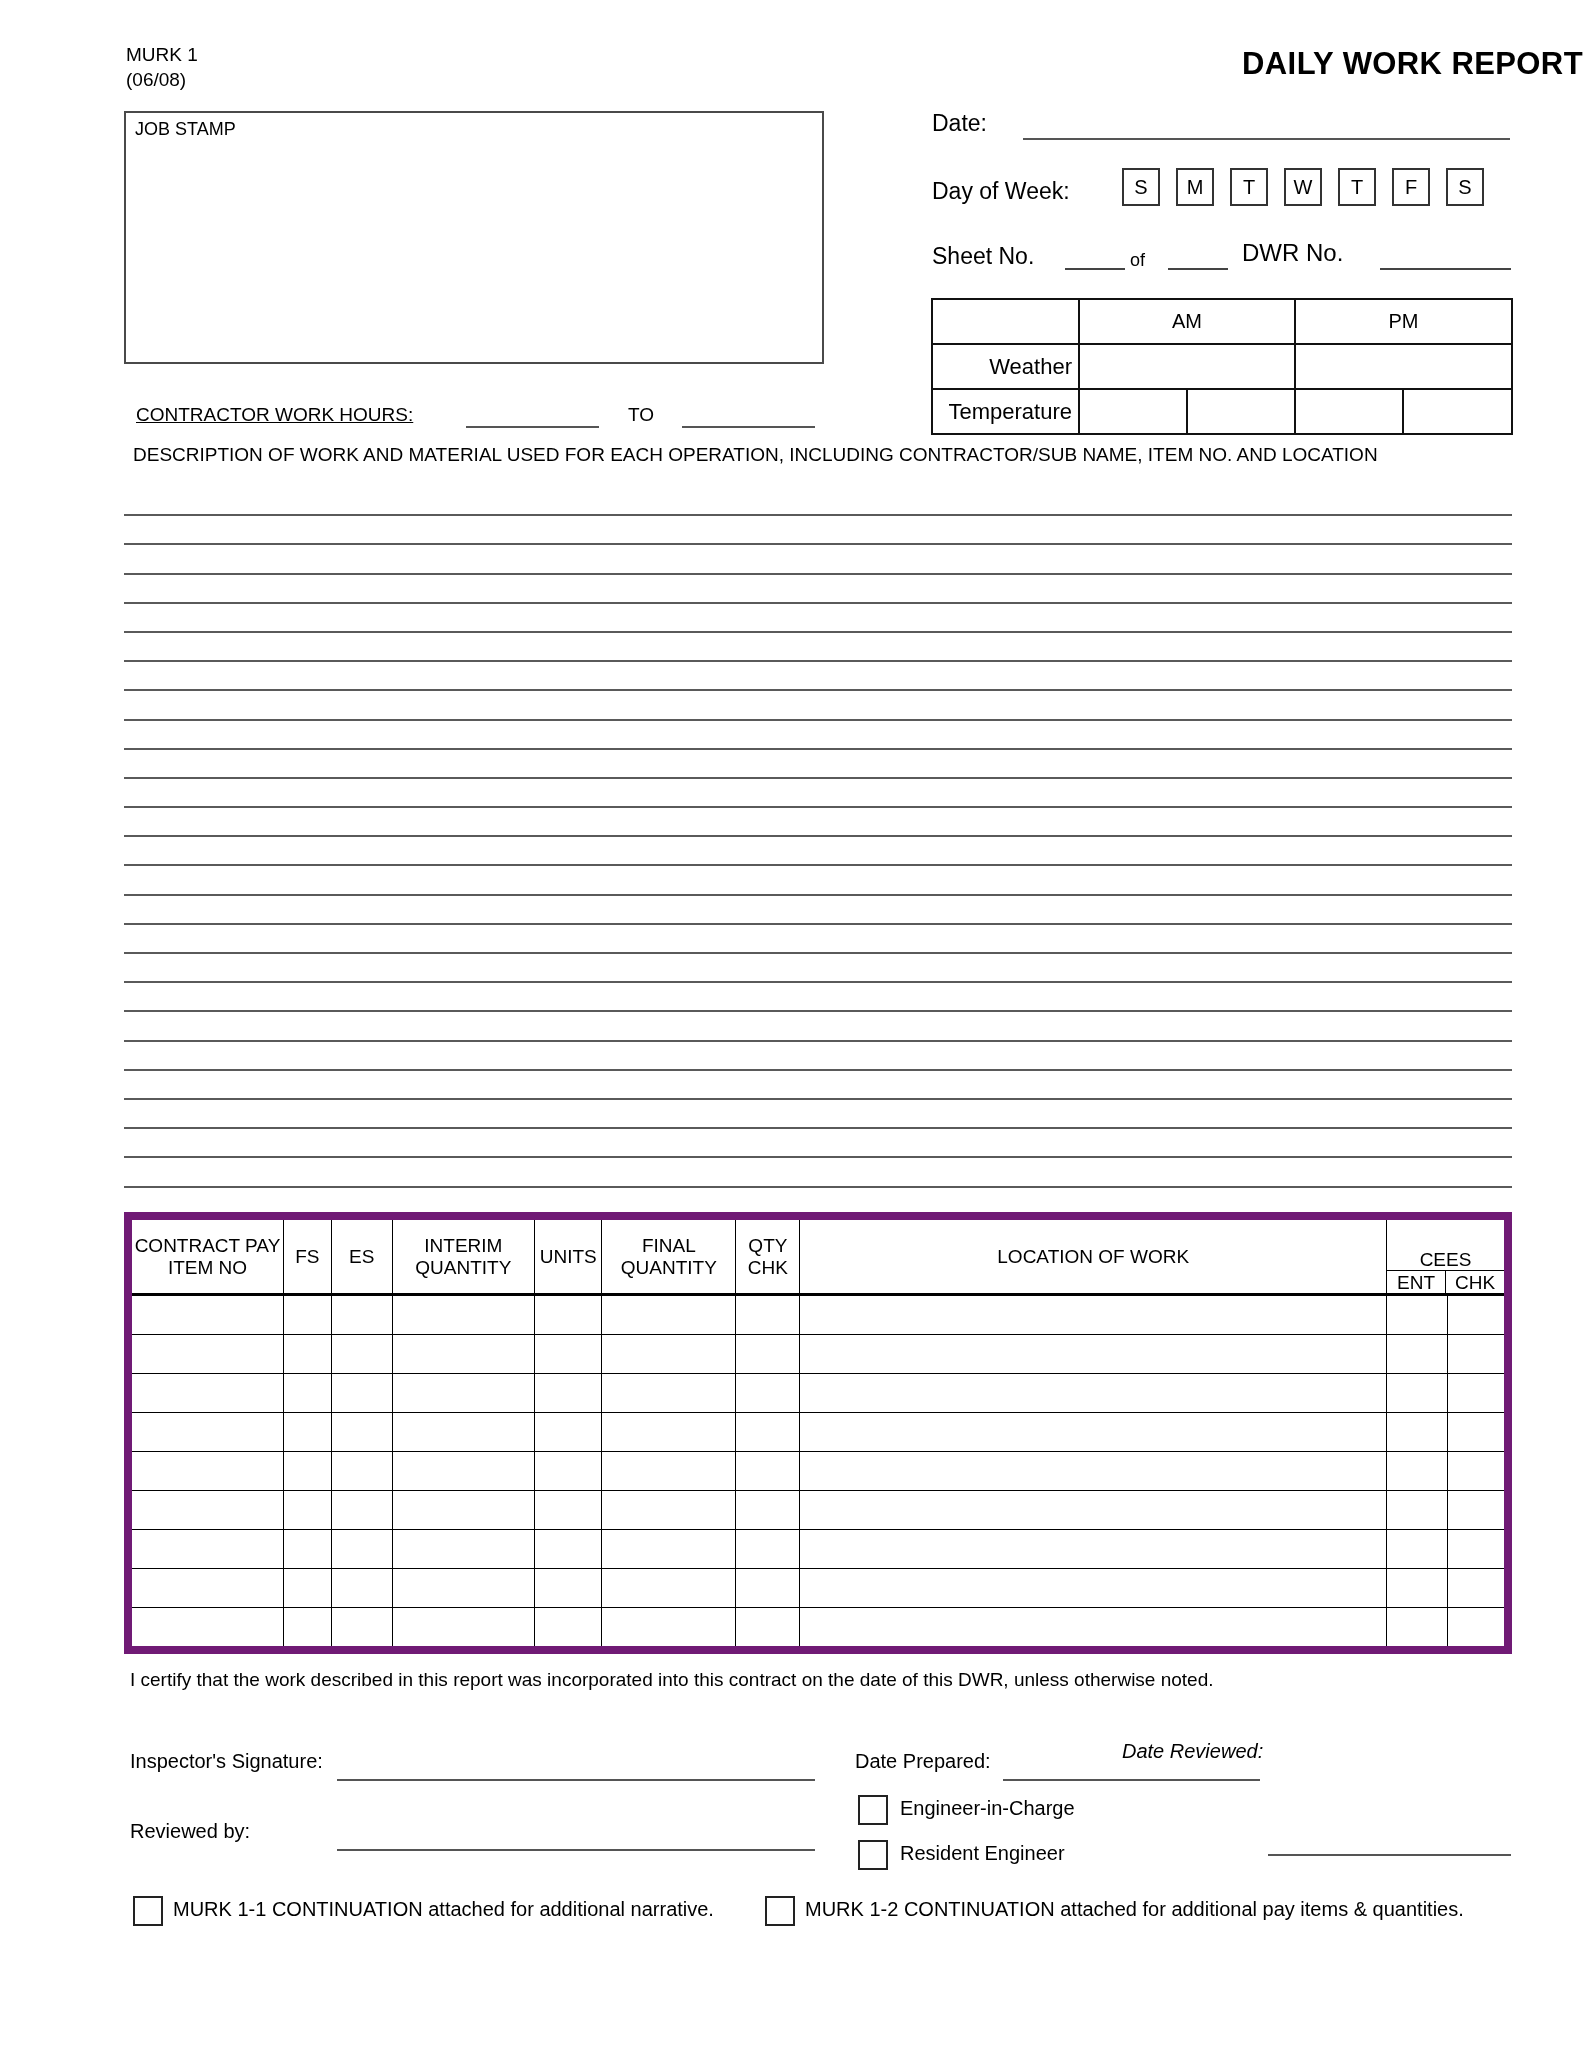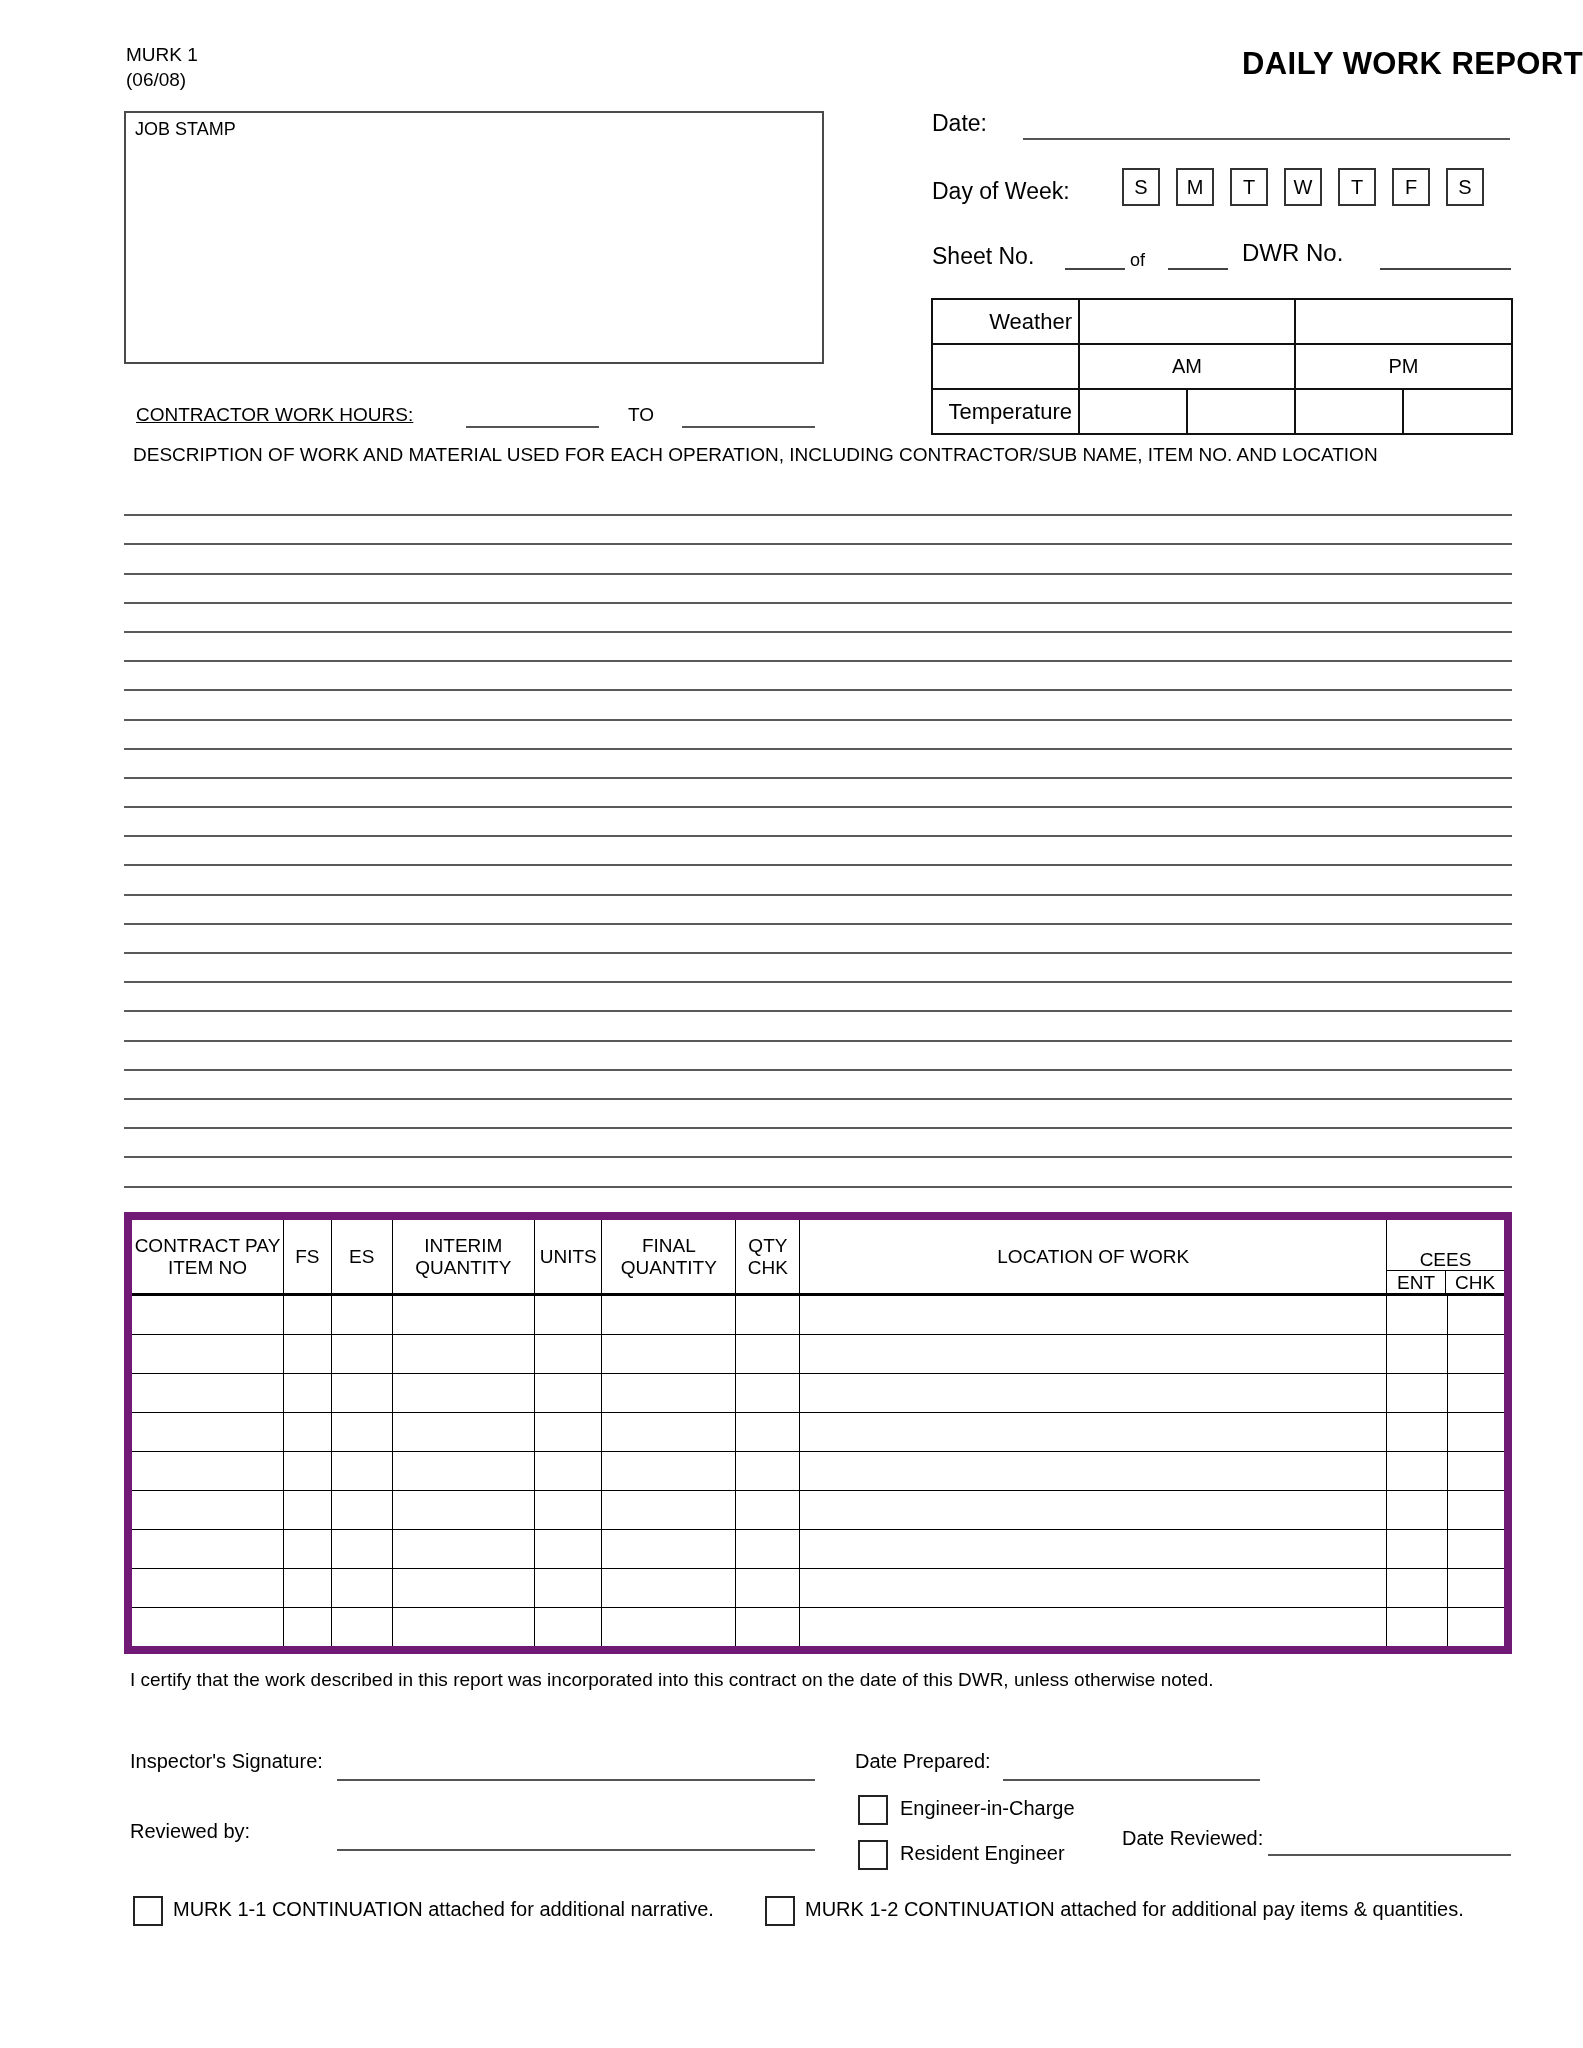--- a/index.html
+++ b/index.html
@@ -334,22 +334,23 @@
   }
   .re-label {
     position: absolute;
     left: 900px;
     top: 1842px;
     font-size: 20px;
   }
   .daterev-label {
     position: absolute;
     left: 1122px;
-    top: 1827px;
-    font-size: 20px;
+    top: 1740px;
+    font-size: 20px;
+    font-style: italic;
   }
   .daterev-rule {
     position: absolute;
     left: 1268px;
     top: 1854px;
     width: 243px;
     border-bottom: 2px solid #555;
   }
 
   
@@ -413,28 +414,28 @@
   <table class="weather-table">
     <colgroup>
       <col style="width:147px">
       <col style="width:108px">
       <col style="width:108px">
       <col style="width:108px">
       <col style="width:109px">
     </colgroup>
     <tbody>
       <tr>
+        <td></td>
+        <td colspan="2">AM</td>
+        <td colspan="2">PM</td>
+      </tr>
+      <tr>
         <td class="rowhead">Weather</td>
         <td colspan="2"></td>
         <td colspan="2"></td>
-      </tr>
-      <tr>
-        <td></td>
-        <td colspan="2">AM</td>
-        <td colspan="2">PM</td>
       </tr>
       <tr>
         <td class="rowhead">Temperature</td>
         <td></td>
         <td></td>
         <td></td>
         <td></td>
       </tr>
     </tbody>
   </table>

